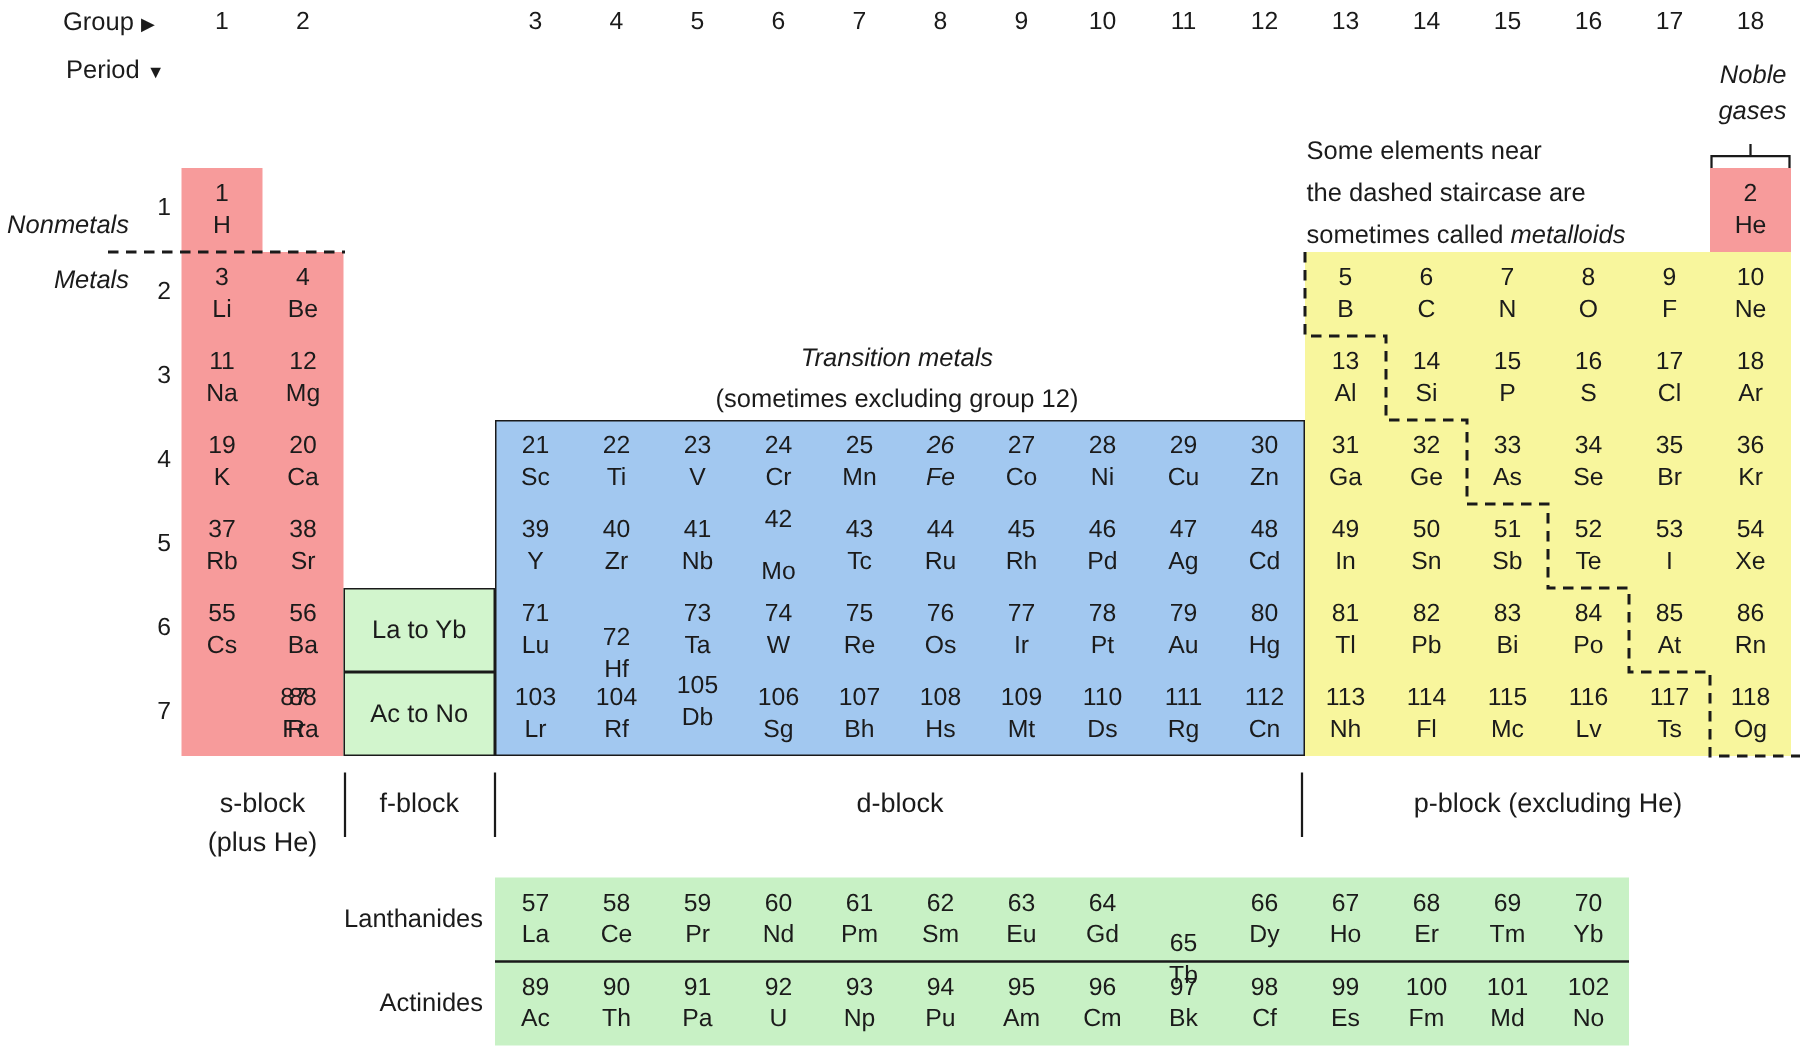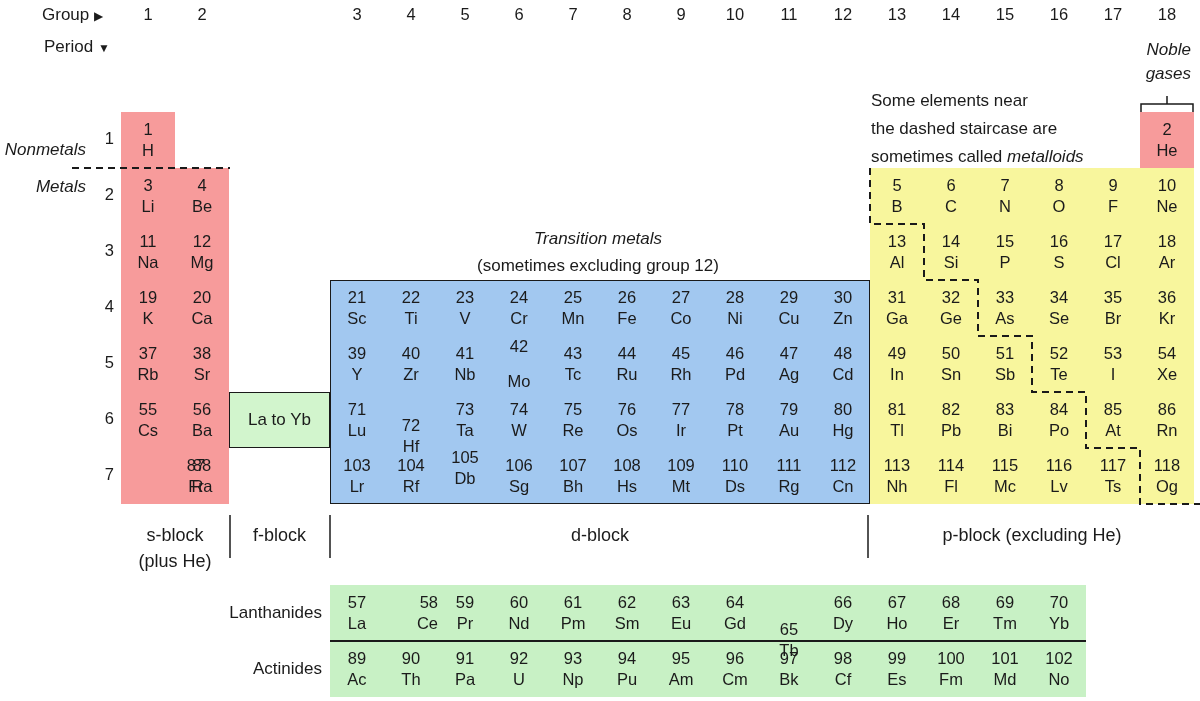--- a/index.html
+++ b/index.html
@@ -100,20 +100,23 @@
   <div class="note-line" style="top:147px;">
     <span>sometimes called </span><span class="italic">metalloids</span>
   </div>
 
   <div class="center-note italic" style="left:398px; top:229px; width:400px;"><span>Transition metals</span></div>
   <div class="center-note" style="left:398px; top:256px; width:400px;"><span>(sometimes excluding group 12)</span></div>
 
   <div class="fcell" id="fcell-lan" style="left: 229px; top: 392px; background: rgb(210, 245, 205);">
       <span>La to Yb</span>
     </div>
+  <div class="fcell" id="fcell-act" style="left: 229px; top: 448px; background: rgb(210, 245, 205);">
+      <span>Ac to No</span>
+    </div>
 
   <div id="cells">
       <div class="cell" style="left: 121px; top: 112px;">
         <div>1</div>
         <div>H</div>
       </div>
       <div class="cell" style="left: 1140px; top: 112px;">
         <div>2</div>
         <div>He</div>
       </div>
@@ -202,21 +205,21 @@
         <div>V</div>
       </div>
       <div class="cell" style="left: 492px; top: 280px;">
         <div>24</div>
         <div>Cr</div>
       </div>
       <div class="cell" style="left: 546px; top: 280px;">
         <div>25</div>
         <div>Mn</div>
       </div>
-      <div class="cell" style="left: 600px; top: 280px;">
+      <div class="cell" style="left: 600px; top: 280px; font-style: italic;">
         <div>26</div>
         <div>Fe</div>
       </div>
       <div class="cell" style="left: 654px; top: 280px;">
         <div>27</div>
         <div>Co</div>
       </div>
       <div class="cell" style="left: 708px; top: 280px;">
         <div>28</div>
         <div>Ni</div>
@@ -466,21 +469,21 @@
         <div>Ts</div>
       </div>
       <div class="cell" style="left: 1140px; top: 448px;">
         <div>118</div>
         <div>Og</div>
       </div>
       <div class="cell" style="left: 330px; top: 585px;">
         <div>57</div>
         <div>La</div>
       </div>
-      <div class="cell" style="left: 384px; top: 585px; align-items: flex-end;">
+      <div class="cell" style="left: 384px; top: 585px;">
         <div>58</div>
         <div>Ce</div>
       </div>
       <div class="cell" style="left: 438px; top: 585px;">
         <div>59</div>
         <div>Pr</div>
       </div>
       <div class="cell" style="left: 492px; top: 585px;">
         <div>60</div>
         <div>Nd</div>

